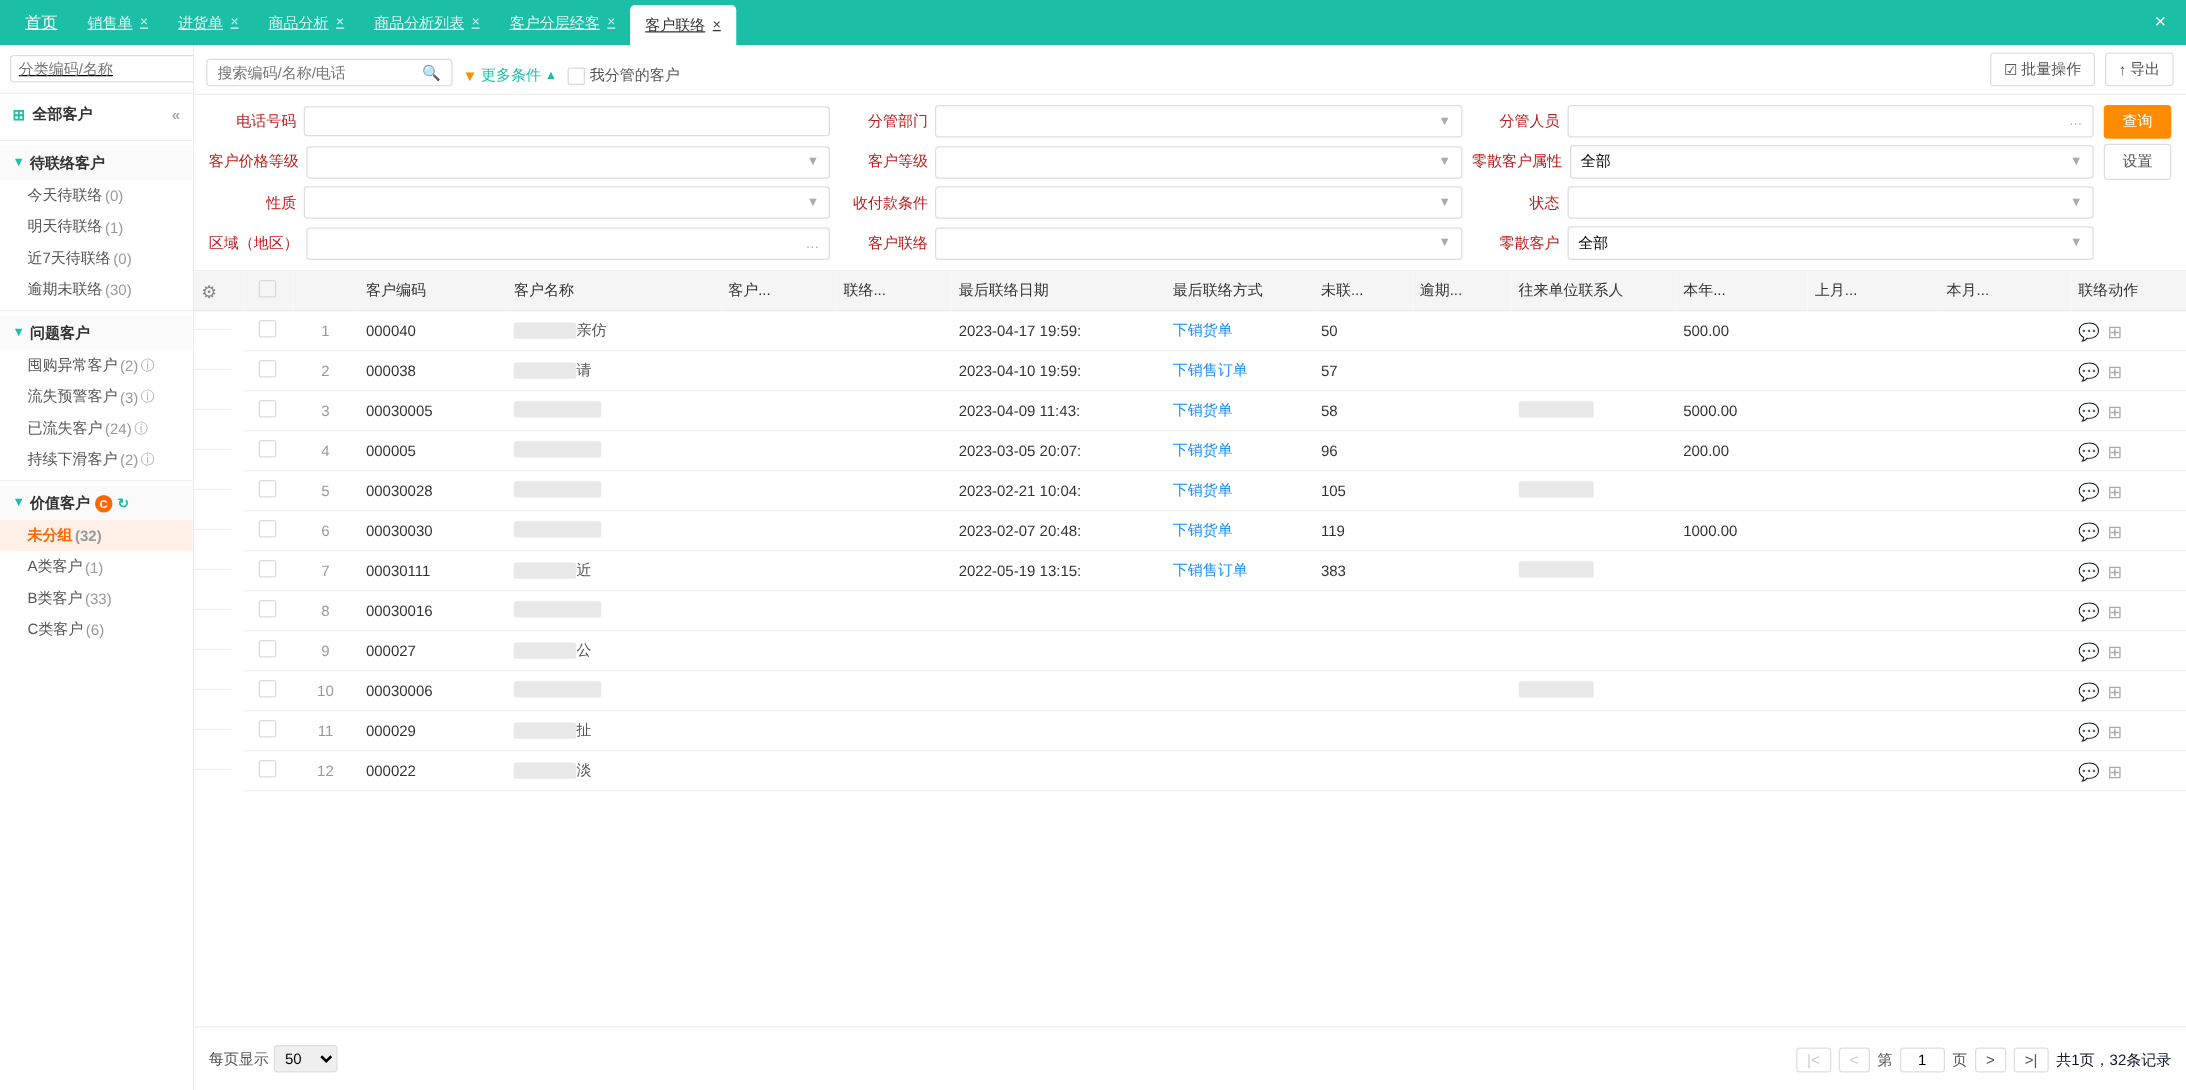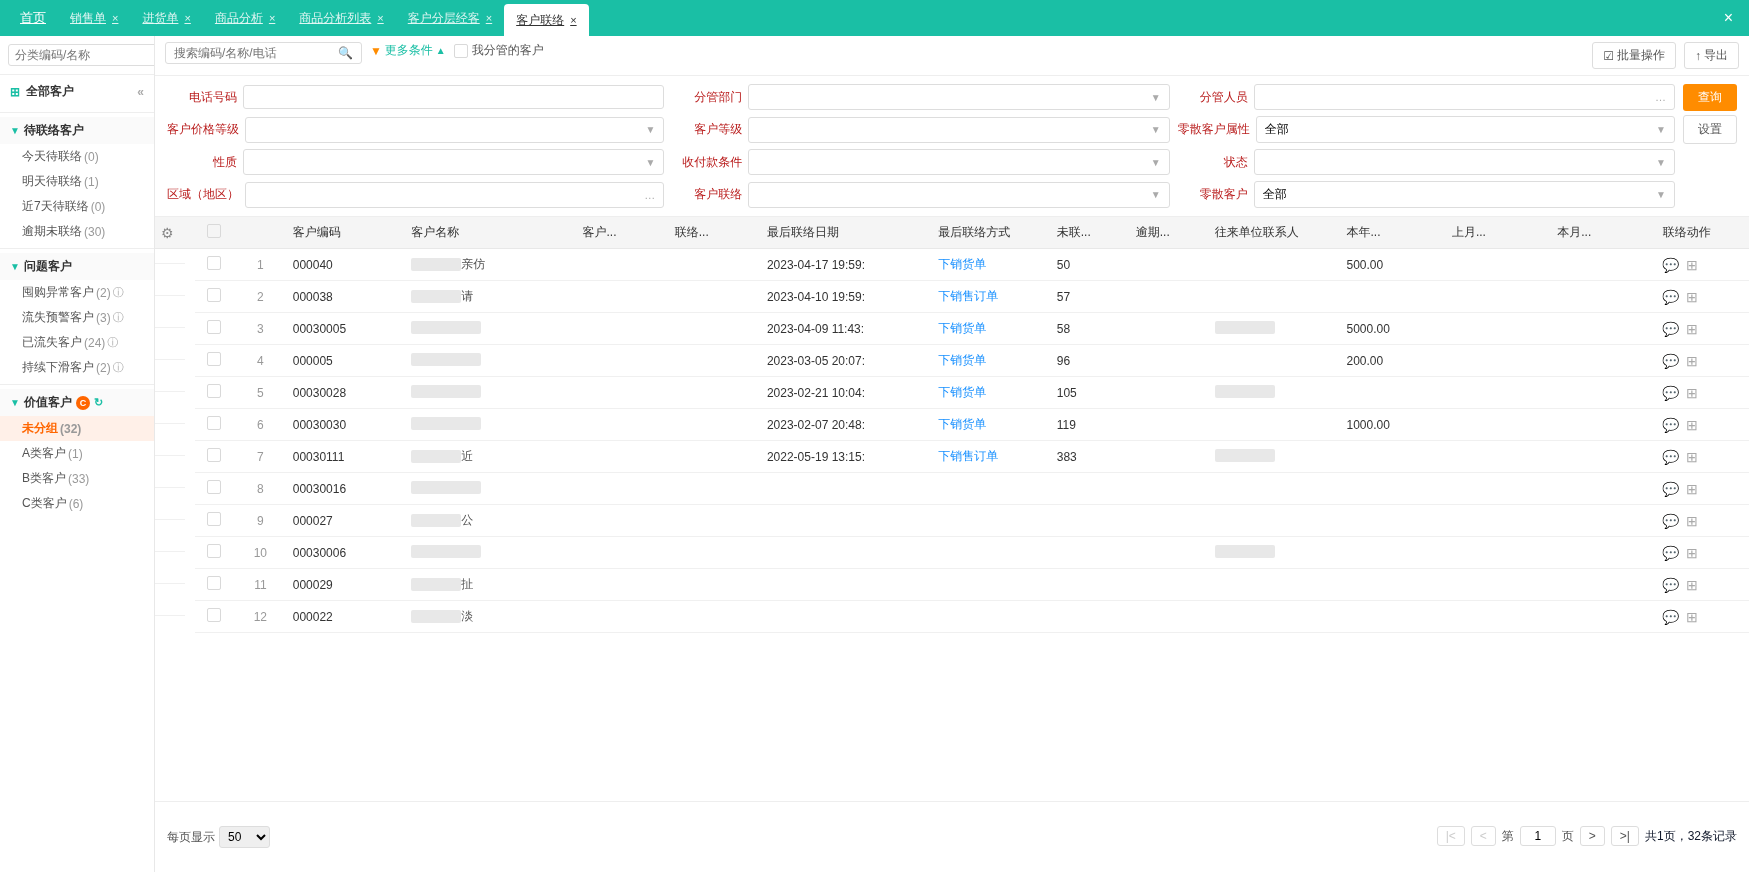--- a/index.html
+++ b/index.html
@@ -12,40 +12,40 @@
     .top-nav .tab .close-x { margin-left: 6px; font-size: 11px; cursor: pointer; }
     .top-nav .home { color: #fff; padding: 0 12px; font-size: 13px; }
     .top-nav .close-btn { margin-left: auto; color: #fff; cursor: pointer; font-size: 16px; padding: 0 8px; }
 
     
     .main-layout { display: flex; height: calc(872px - 36px); background: #f0f0f0; }
 
     
     .sidebar { width: 155px; background: #fff; border-right: 1px solid #e8e8e8; display: flex; flex-direction: column; overflow-y: auto; flex-shrink: 0; }
     .sidebar-search { display: flex; align-items: center; padding: 8px; border-bottom: 1px solid #eee; gap: 4px; }
-    .sidebar-search input { flex: 1; border: 1px solid #ddd; border-radius: 3px; padding: 3px 6px; font-size: 12px; outline: none; }
+    .sidebar-search input { flex: 1; border: 1px solid #ddd; border-radius: 3px; padding: 3px 6px; font-size: 12px; outline: none; text-decoration: underline; }
     .sidebar-all-customers { display: flex; align-items: center; padding: 8px 10px; font-weight: bold; color: #333; cursor: pointer; gap: 4px; }
     .sidebar-all-customers .grid-icon { color: #1abfa5; margin-right: 2px; }
     .sidebar-all-customers .collapse-icon { margin-left: auto; color: #aaa; }
 
     .sidebar-group { margin: 0; }
     .sidebar-group-header { display: flex; align-items: center; padding: 5px 10px; color: #333; cursor: pointer; background: #fafafa; font-weight: bold; font-size: 12px; }
     .sidebar-group-header .arrow { color: #1abfa5; margin-right: 4px; font-size: 10px; }
 
     .sidebar-item { padding: 4px 10px 4px 22px; cursor: pointer; color: #555; display: flex; align-items: center; }
     .sidebar-item.active { background: #fff0e8; color: #ff6600; font-weight: bold; }
     .sidebar-item .count { color: #999; margin-left: 2px; }
 
     .divider-h { height: 1px; background: #eee; margin: 4px 0; }
 
     
     .content-area { flex: 1; display: flex; flex-direction: column; overflow: hidden; }
 
     
-    .toolbar { display: flex; align-items: flex-start; padding: 6px 10px; background: #fff; border-bottom: 1px solid #eee; gap: 8px; }
+    .toolbar { display: flex; align-items: flex-end; padding: 6px 10px; background: #fff; border-bottom: 1px solid #eee; gap: 8px; }
     .toolbar-search { display: flex; align-items: center; border: 1px solid #ddd; border-radius: 3px; padding: 3px 8px; gap: 4px; }
     .toolbar-search input { border: none; outline: none; font-size: 12px; width: 160px; }
     .toolbar-filter { display: flex; align-items: center; color: #1abfa5; cursor: pointer; gap: 3px; font-size: 12px; }
     .toolbar-filter .filter-icon { color: #ff8c00; }
     .toolbar-checkbox { display: flex; align-items: center; gap: 4px; color: #555; cursor: pointer; }
     .toolbar-right { margin-left: auto; display: flex; gap: 8px; }
     .btn-batch { border: 1px solid #ddd; background: #fff; padding: 4px 10px; border-radius: 3px; cursor: pointer; color: #555; display: flex; align-items: center; gap: 3px; }
     .btn-export { border: 1px solid #ddd; background: #fff; padding: 4px 10px; border-radius: 3px; cursor: pointer; color: #555; display: flex; align-items: center; gap: 3px; }
 
     
@@ -81,21 +81,21 @@
     .data-table .col-lastmonth { width: 80px; }
     .data-table .col-thismonth { width: 80px; }
     .data-table .col-action { width: 70px; }
     .link-blue { color: #1890ff; cursor: pointer; text-decoration: none; }
     .action-icons { display: flex; gap: 6px; color: #aaa; cursor: pointer; }
     .gear-cell { display: flex; align-items: center; justify-content: center; }
     .gear-btn { background: none; border: none; cursor: pointer; color: #888; font-size: 14px; }
     .col-settings { width: 30px; }
 
     
-    .table-footer { display: flex; align-items: flex-start; padding: 24px 12px; background: #fff; border-top: 1px solid #eee; gap: 8px; color: #555; }
+    .table-footer { display: flex; align-items: flex-end; padding: 14px 12px; background: #fff; border-top: 1px solid #eee; gap: 8px; color: #555; }
     .footer-page-size { display: flex; align-items: center; gap: 4px; }
     .footer-page-size select { border: 1px solid #ddd; border-radius: 3px; padding: 2px 4px; font-size: 12px; }
     .footer-nav { margin-left: auto; display: flex; align-items: center; gap: 6px; }
     .footer-nav button { border: 1px solid #ddd; background: #fff; padding: 2px 8px; border-radius: 3px; cursor: pointer; font-size: 12px; color: #555; }
     .footer-nav button:disabled { color: #ccc; cursor: default; }
     .footer-page-input { border: 1px solid #ddd; border-radius: 3px; padding: 2px 4px; width: 36px; text-align: center; font-size: 12px; }
     .total-info { color: #0f172a; font-size: 12px; }
 
     
     ::-webkit-scrollbar { width: 6px; height: 6px; }

